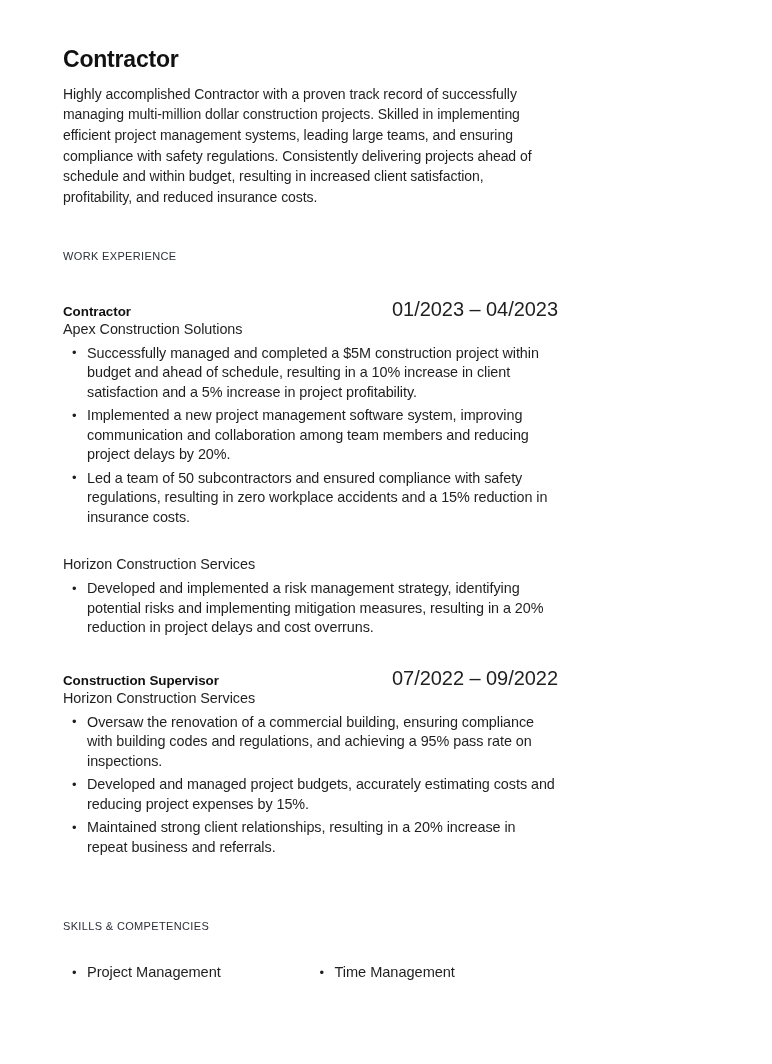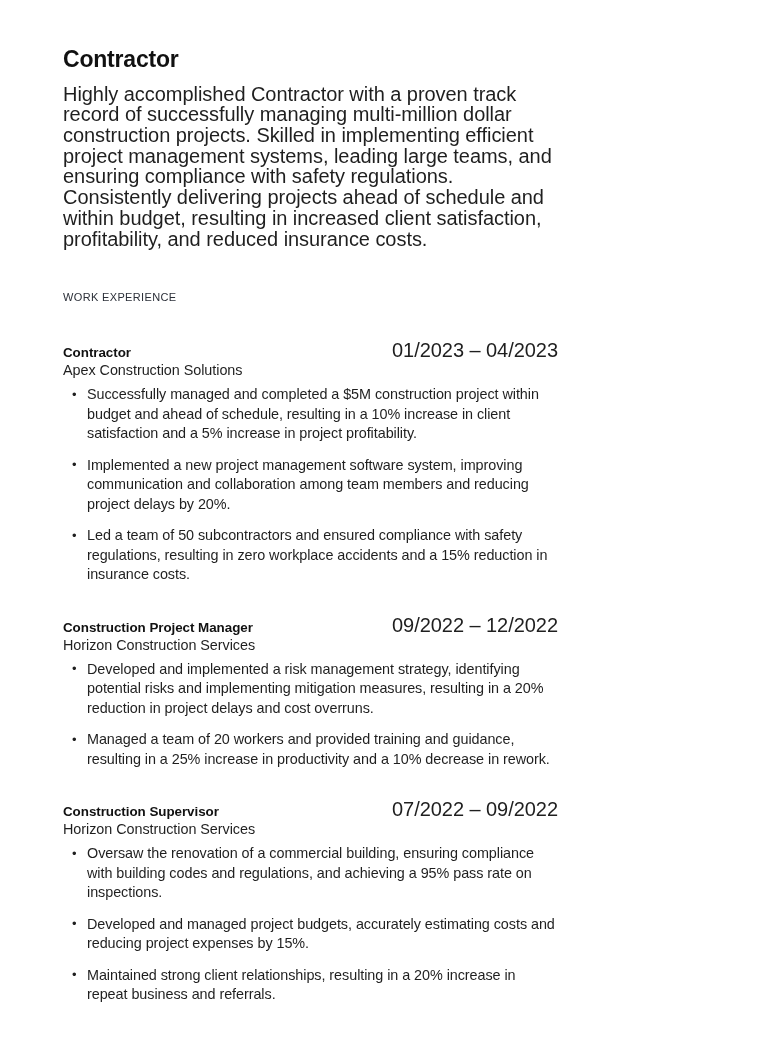--- a/index.html
+++ b/index.html
@@ -31,21 +31,21 @@
     padding-top: 46px;
     font-size: 23px;
     font-weight: 700;
     letter-spacing: -0.2px;
     line-height: 1.2;
     color: #111111;
   }
 
   .summary {
     margin: 10px 4px 0 0;
-    font-size: 20px;
+    font-size: 14px;
     line-height: 20.7px;
     color: #1f1f1f;
     max-width: 648px;
     letter-spacing: -0.05px;
   }
 
   
   .section-heading {
     margin: 0;
     font-size: 11px;
@@ -89,21 +89,21 @@
   }
 
   .bullets {
     margin: 7px 0 0 0;
     padding: 0;
     list-style: none;
   }
   .bullets li {
     position: relative;
     padding-left: 24px;
-    margin-top: 12px;
+    margin-top: 4px;
     font-size: 14.4px;
     line-height: 19.5px;
     color: #1f1f1f;
     letter-spacing: -0.06px;
   }
   .bullets li:first-child { margin-top: 0; }
   .bullets li::before {
     content: "\2022";
     position: absolute;
     left: 9px;
@@ -161,28 +161,23 @@
       </div>
       <div class="job-company">Apex Construction Solutions</div>
       <ul class="bullets">
         <li>Successfully managed and completed a $5M construction project within budget and ahead of schedule, resulting in a 10% increase in client satisfaction and a 5% increase in project profitability.</li>
         <li>Implemented a new project management software system, improving communication and collaboration among team members and reducing project delays by 20%.</li>
         <li>Led a team of 50 subcontractors and ensured compliance with safety regulations, resulting in zero workplace accidents and a 15% reduction in insurance costs.</li>
       </ul>
     </li>
 
     <li class="job">
-      <div class="job-head">
-        <span class="job-title">Construction Project Manager</span>
-        <span class="job-dates">09/2022 – 12/2022</span>
-      </div>
       <div class="job-company">Horizon Construction Services</div>
       <ul class="bullets">
         <li>Developed and implemented a risk management strategy, identifying potential risks and implementing mitigation measures, resulting in a 20% reduction in project delays and cost overruns.</li>
-        <li>Managed a team of 20 workers and provided training and guidance, resulting in a 25% increase in productivity and a 10% decrease in rework.</li>
       </ul>
     </li>
 
     <li class="job">
       <div class="job-head">
         <span class="job-title">Construction Supervisor</span>
         <span class="job-dates">07/2022 – 09/2022</span>
       </div>
       <div class="job-company">Horizon Construction Services</div>
       <ul class="bullets">

